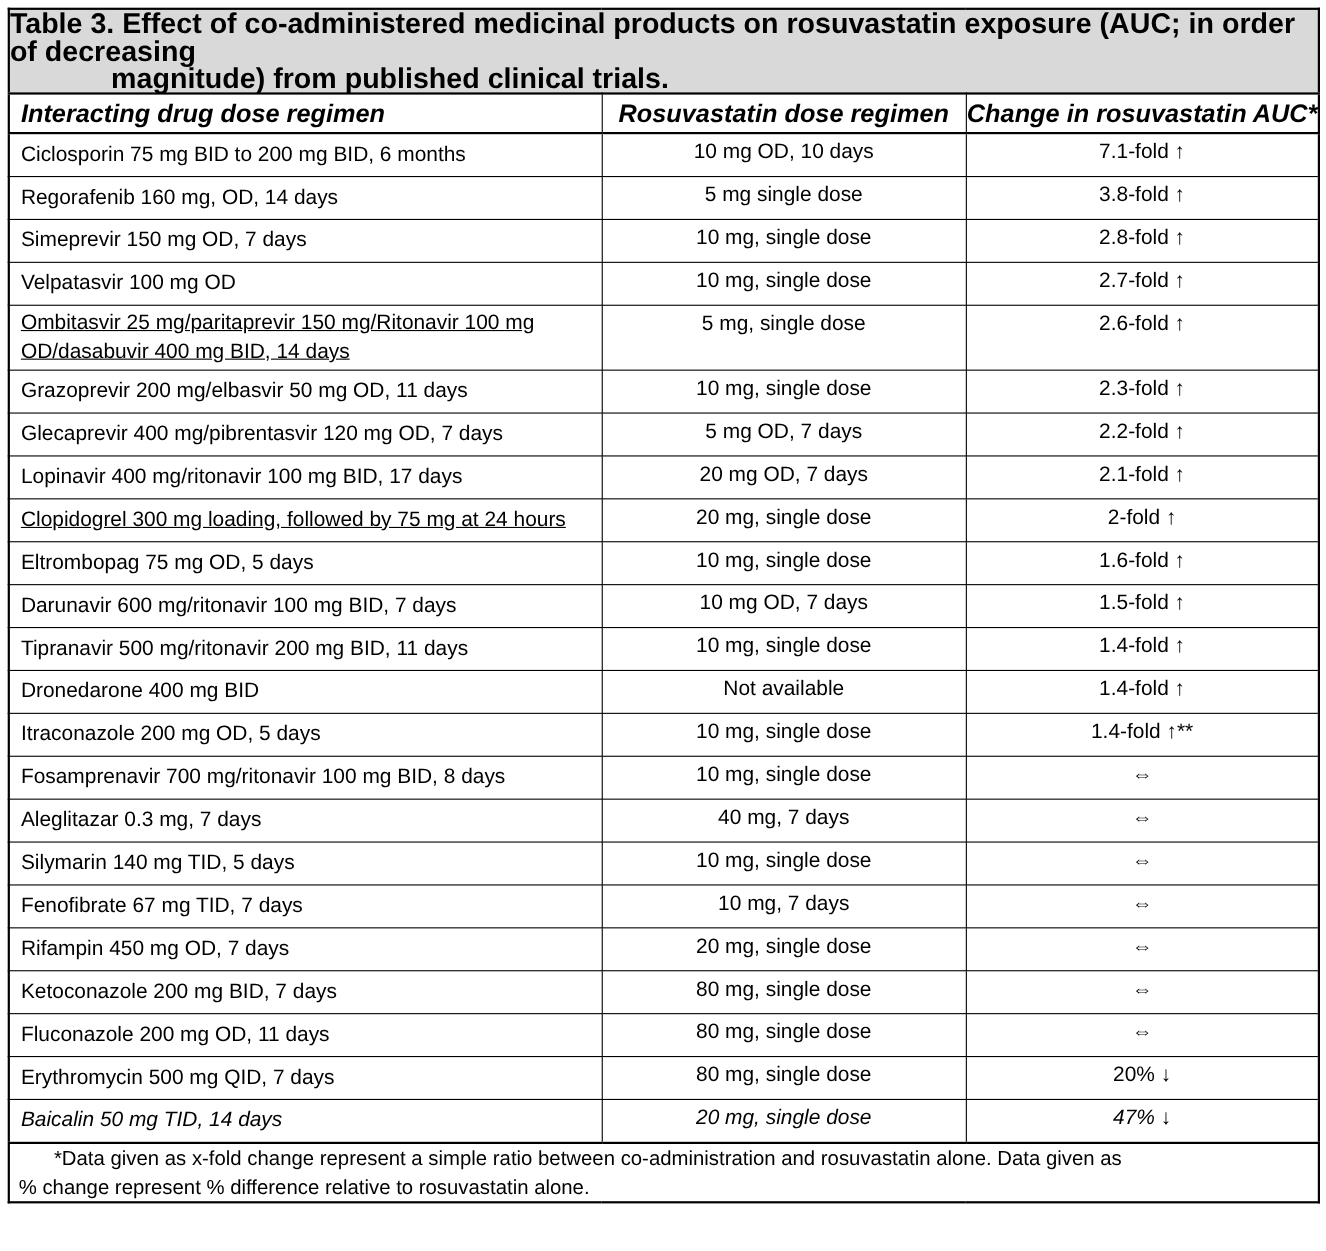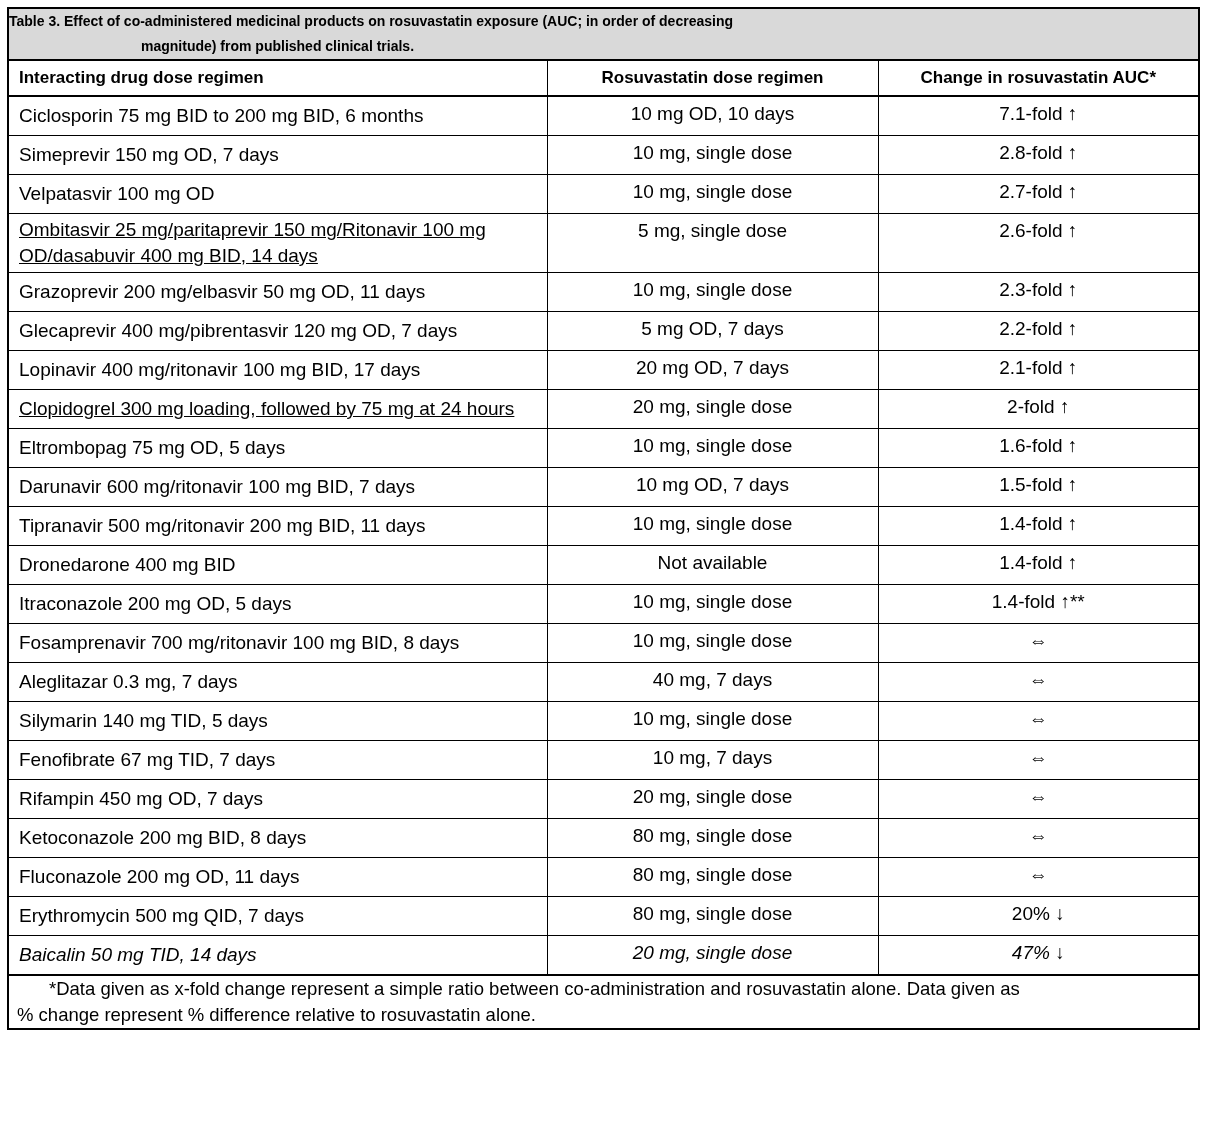--- a/index.html
+++ b/index.html
@@ -27,37 +27,37 @@
     border: 2px solid #000;
   }
   table.t3 td, table.t3 th {
     border: 1px solid #000;
     padding: 0;
     vertical-align: middle;
   }
   .title-cell {
     background: #d9d9d9;
     font-weight: bold;
-    font-size: 14px;
+    font-size: 26px;
     line-height: 25px;
     text-align: left;
     padding: 5px 8px 6px 12px;
     border-bottom: 2px solid #000 !important;
   }
   .title-cell .tline2 {
     display: block;
     padding-left: 92px;
-    margin-left: 40px;
   }
   .hdr th {
     font-weight: bold;
-    font-size: 17px;
+    font-size: 23px;
     height: 34px;
     border-bottom: 2px solid #000 !important;
     border-top: 1px solid #000;
+    font-style: italic;
   }
   .hdr th.c1 { text-align: left; padding-left: 10px; }
   .hdr th.c2, .hdr th.c3 { text-align: center; }
 
   col.col1 { width: 539px; }
   col.col2 { width: 331px; }
   col.col3 { width: 321px; }
 
   tbody.rows td {
     font-size: 19px;
@@ -111,20 +111,25 @@
         <th class="c3">Change in rosuvastatin AUC*</th>
       </tr>
     </thead>
     <tbody class="rows" id="tbody-rows">
         <tr>
           <td class="c1">Ciclosporin 75 mg BID to 200 mg BID, 6 months</td>
           <td class="c2">10 mg OD, 10 days</td>
           <td class="c3">7.1-fold ↑</td>
         </tr>
         <tr>
+          <td class="c1">Regorafenib 160 mg, OD, 14 days</td>
+          <td class="c2">5 mg single dose</td>
+          <td class="c3">3.8-fold ↑</td>
+        </tr>
+        <tr>
           <td class="c1">Simeprevir 150 mg OD, 7 days</td>
           <td class="c2">10 mg, single dose</td>
           <td class="c3">2.8-fold ↑</td>
         </tr>
         <tr>
           <td class="c1">Velpatasvir 100 mg OD</td>
           <td class="c2">10 mg, single dose</td>
           <td class="c3">2.7-fold ↑</td>
         </tr>
         <tr class="tall">
@@ -196,21 +201,21 @@
           <td class="c1">Fenofibrate 67 mg TID, 7 days</td>
           <td class="c2">10 mg, 7 days</td>
           <td class="c3">⇔</td>
         </tr>
         <tr>
           <td class="c1">Rifampin 450 mg OD, 7 days</td>
           <td class="c2">20 mg, single dose</td>
           <td class="c3">⇔</td>
         </tr>
         <tr>
-          <td class="c1">Ketoconazole 200 mg BID, 8 days</td>
+          <td class="c1">Ketoconazole 200 mg BID, 7 days</td>
           <td class="c2">80 mg, single dose</td>
           <td class="c3">⇔</td>
         </tr>
         <tr>
           <td class="c1">Fluconazole 200 mg OD, 11 days</td>
           <td class="c2">80 mg, single dose</td>
           <td class="c3">⇔</td>
         </tr>
         <tr>
           <td class="c1">Erythromycin 500 mg QID, 7 days</td>

